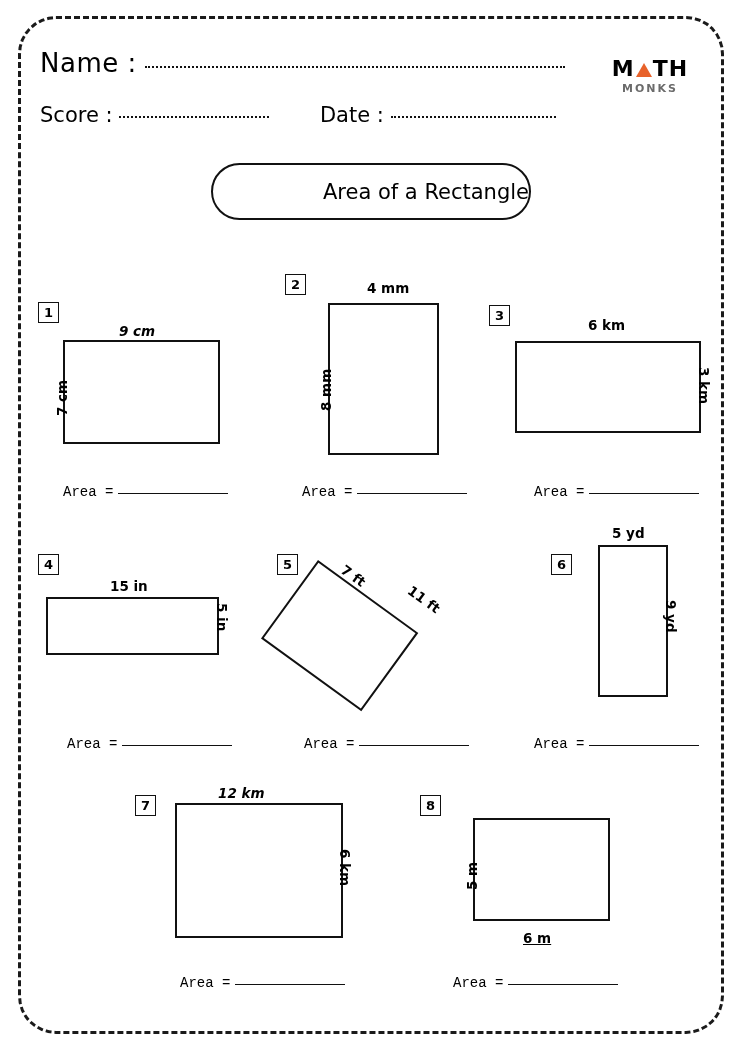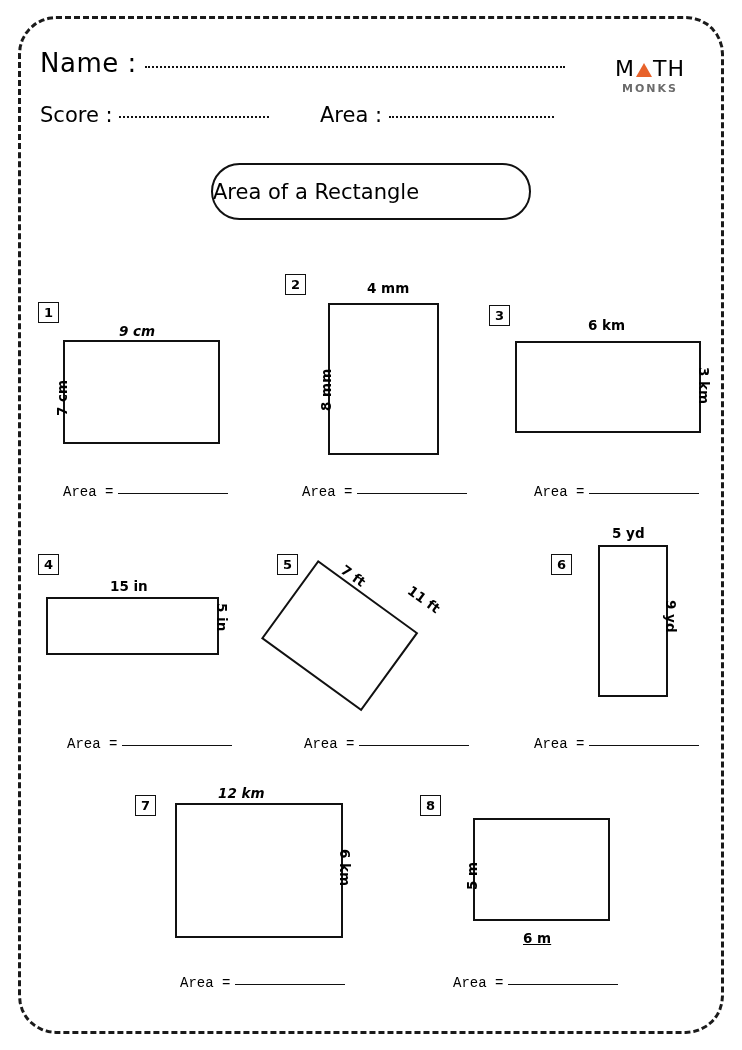--- a/index.html
+++ b/index.html
@@ -54,21 +54,21 @@
   .logo {
     position: absolute;
     right: 44px;
     top: 58px;
     width: 96px;
     text-align: center;
     line-height: 1;
   }
   .logo .m1 {
     font-size: 22px;
-    font-weight: normal;
+    font-weight: bold;
     letter-spacing: 1px;
     display: block;
     position: relative;
   }
   .logo .tri {
     display: inline-block;
     width: 0; height: 0;
     border-left: 8px solid transparent;
     border-right: 8px solid transparent;
     border-bottom: 14px solid #e8622a;
@@ -89,21 +89,21 @@
     position: absolute;
     left: 211px;
     top: 163px;
     width: 320px;
     height: 57px;
     border: 2.5px solid #111;
     border-radius: 29px;
     box-sizing: border-box;
     display: flex;
     align-items: center;
-    justify-content: flex-start;
+    justify-content: flex-end;
     font-size: 21px;
   }
 
   
   .num-box {
     position: absolute;
     width: 21px;
     height: 21px;
     border: 1.5px solid #111;
     box-sizing: border-box;
@@ -157,21 +157,21 @@
 <div class="sheet"></div>
 
 <div class="hdr-name">
   <span class="lbl">Name :</span>
   <span class="rule name"></span>
 </div>
 
 <div class="hdr-row2">
   <span class="lbl">Score :</span>
   <span class="rule score"></span>
-  <span class="date-lbl">Area :</span>
+  <span class="date-lbl">Date :</span>
   <span class="rule date"></span>
 </div>
 
 <div class="logo">
   <span class="m1"><span>M</span><span class="tri"></span><span>TH</span></span>
   <span class="m2">MONKS</span>
 </div>
 
 <div class="title-pill">
   <span>Area of a Rectangle</span>

